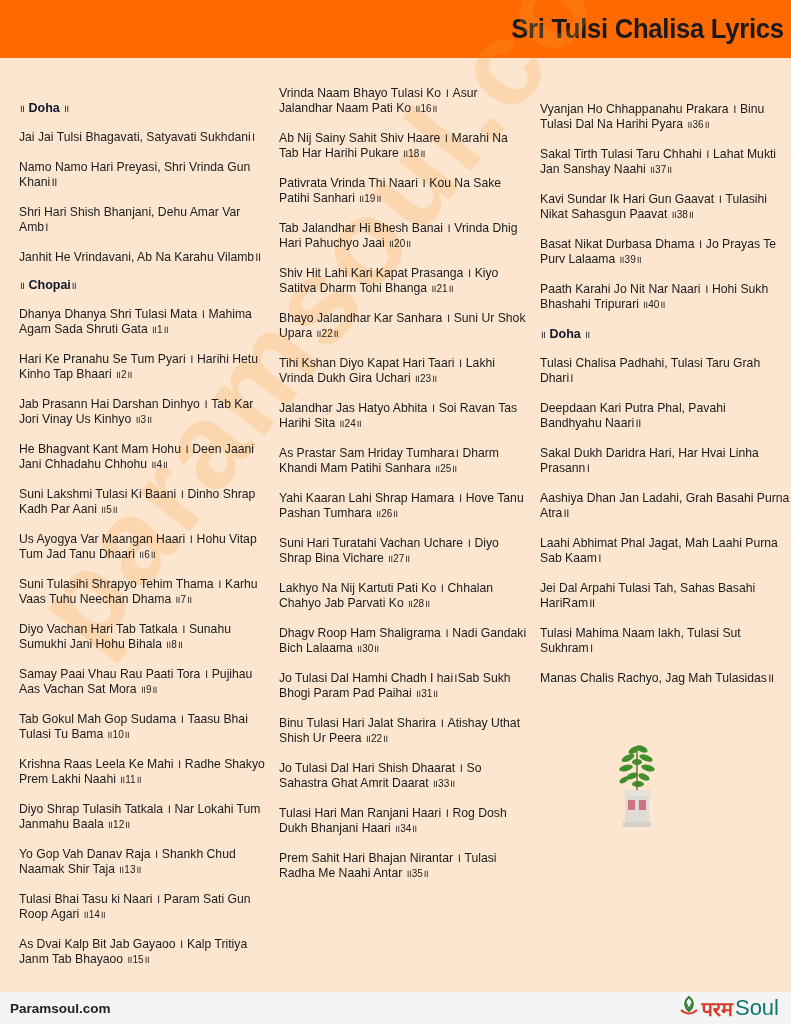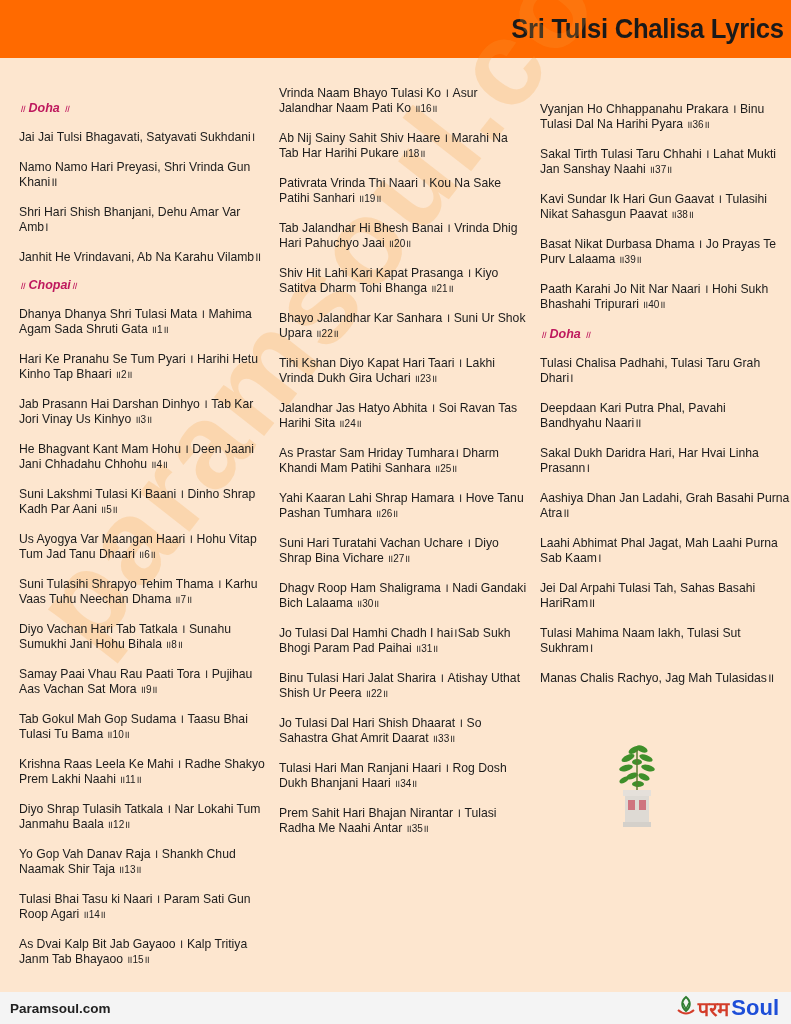--- a/index.html
+++ b/index.html
@@ -33,43 +33,42 @@
     letter-spacing: 4px;
   }
   .col {
     position: absolute; top: 78px; width: 250px;
     font-size: 12.2px; line-height: 15px;
   }
   .col1 { left: 19px; top: 101px; }
   .col2 { left: 279px; top: 86px; }
   .col3 { left: 540px; top: 86px; margin-top: 16px; }
   .section-title {
-    color: #be185d; font-weight: bold; font-size: 12.5px;
+    color: #0f172a; font-weight: bold; font-size: 12.5px;
     margin-bottom: 14px;
-    font-style: italic;
   }
   .section-title .bars { font-weight: normal; font-size: 10px; }
   .verse { margin-bottom: 15px; }
   .verse .num { font-size: 10px; }
   .col1 .verse.doha { margin-bottom: 15px; }
   .plant {
     position: absolute; left: 612px; top: 740px; width: 50px; height: 90px;
   }
   .footer {
     position: absolute; left: 0; top: 992px; width: 791px; height: 32px;
     background: #f4f4f4;
     display: flex; align-items: center; justify-content: space-between;
     padding: 0 12px 0 10px;
   }
   .footer .site {
     font-weight: bold; font-size: 13.5px; color: #222;
   }
   .brand { display: flex; align-items: center; gap: 2px; }
   .brand .hindi { color: #d33d2a; font-size: 20px; font-weight: bold; font-family: Liberation Serif, serif; }
-  .brand .soul { color: #1d4ed8; font-size: 22px; font-weight: bold; }
+  .brand .soul { color: #0f766e; font-size: 22px; font-weight: normal; }
 </style>
 </head>
 <body>
 
 <div class="header">
   <h1>Sri Tulsi Chalisa Lyrics</h1>
 </div>
 
 <div class="watermark">paramsoul.com</div>
 
@@ -114,20 +113,21 @@
       <div class="verse"><span>Ab Nij Sainy Sahit Shiv Haare । Marahi Na Tab Har Harihi Pukare</span> <span class="num">॥18॥</span></div>
       <div class="verse"><span>Pativrata Vrinda Thi Naari । Kou Na Sake Patihi Sanhari</span> <span class="num">॥19॥</span></div>
       <div class="verse"><span>Tab Jalandhar Hi Bhesh Banai । Vrinda Dhig Hari Pahuchyo Jaai</span> <span class="num">॥20॥</span></div>
       <div class="verse"><span>Shiv Hit Lahi Kari Kapat Prasanga । Kiyo Satitva Dharm Tohi Bhanga</span> <span class="num">॥21॥</span></div>
       <div class="verse"><span>Bhayo Jalandhar Kar Sanhara । Suni Ur Shok Upara</span> <span class="num">॥22॥</span></div>
       <div class="verse"><span>Tihi Kshan Diyo Kapat Hari Taari । Lakhi Vrinda Dukh Gira Uchari</span> <span class="num">॥23॥</span></div>
       <div class="verse"><span>Jalandhar Jas Hatyo Abhita । Soi Ravan Tas Harihi Sita</span> <span class="num">॥24॥</span></div>
       <div class="verse"><span>As Prastar Sam Hriday Tumhara। Dharm Khandi Mam Patihi Sanhara</span> <span class="num">॥25॥</span></div>
       <div class="verse"><span>Yahi Kaaran Lahi Shrap Hamara । Hove Tanu Pashan Tumhara</span> <span class="num">॥26॥</span></div>
       <div class="verse"><span>Suni Hari Turatahi Vachan Uchare । Diyo Shrap Bina Vichare</span> <span class="num">॥27॥</span></div>
+      <div class="verse"><span>Lakhyo Na Nij Kartuti Pati Ko । Chhalan Chahyo Jab Parvati Ko</span> <span class="num">॥28॥</span></div>
       <div class="verse"><span>Dhagv Roop Ham Shaligrama । Nadi Gandaki Bich Lalaama</span> <span class="num">॥30॥</span></div>
       <div class="verse"><span>Jo Tulasi Dal Hamhi Chadh I hai।Sab Sukh Bhogi Param Pad Paihai</span> <span class="num">॥31॥</span></div>
       <div class="verse"><span>Binu Tulasi Hari Jalat Sharira । Atishay Uthat Shish Ur Peera</span> <span class="num">॥22॥</span></div>
       <div class="verse"><span>Jo Tulasi Dal Hari Shish Dhaarat । So Sahastra Ghat Amrit Daarat</span> <span class="num">॥33॥</span></div>
       <div class="verse"><span>Tulasi Hari Man Ranjani Haari । Rog Dosh Dukh Bhanjani Haari</span> <span class="num">॥34॥</span></div>
       <div class="verse"><span>Prem Sahit Hari Bhajan Nirantar । Tulasi Radha Me Naahi Antar</span> <span class="num">॥35॥</span></div>
     </div>
 </div>
 
 <div class="col col3">

